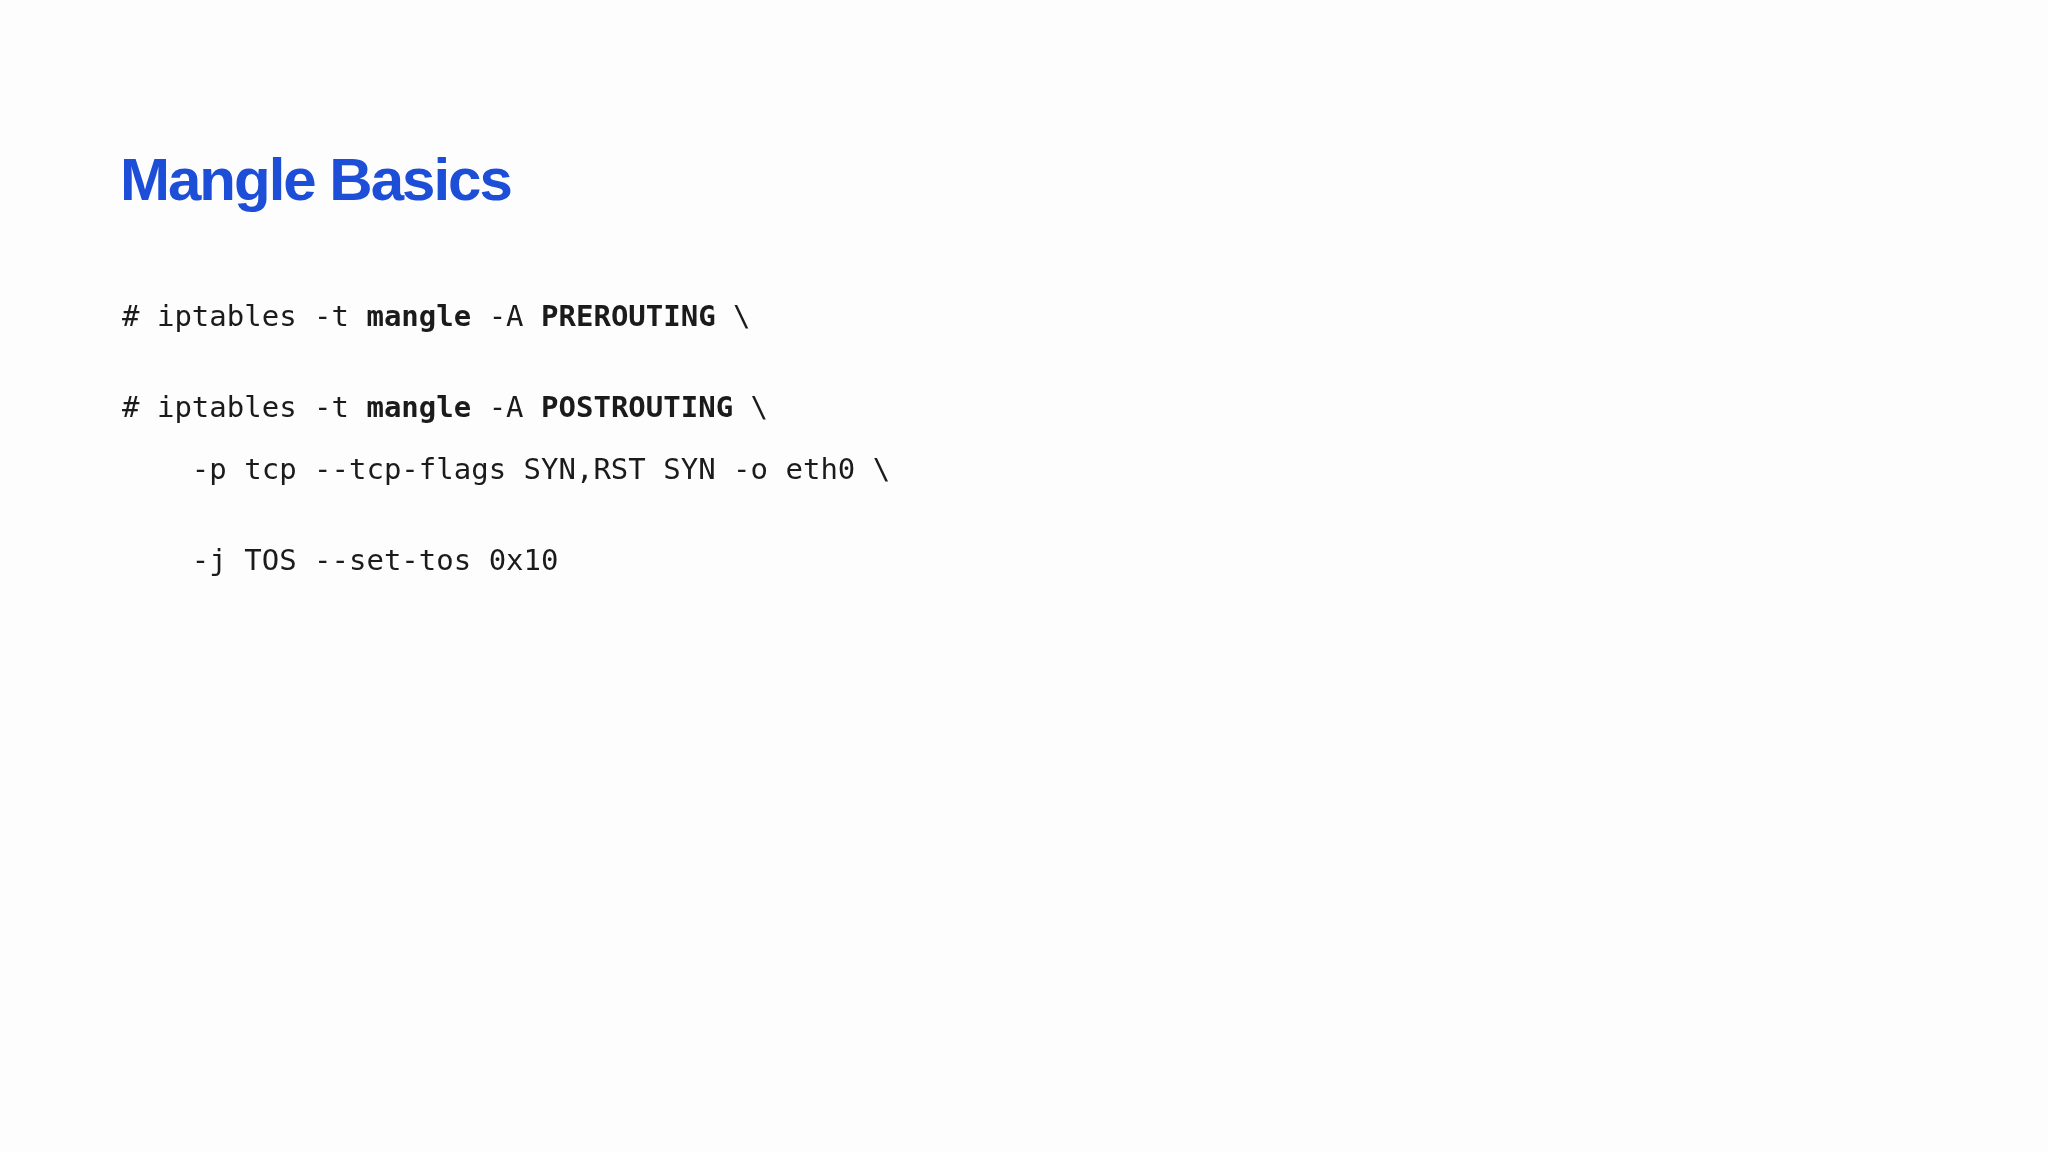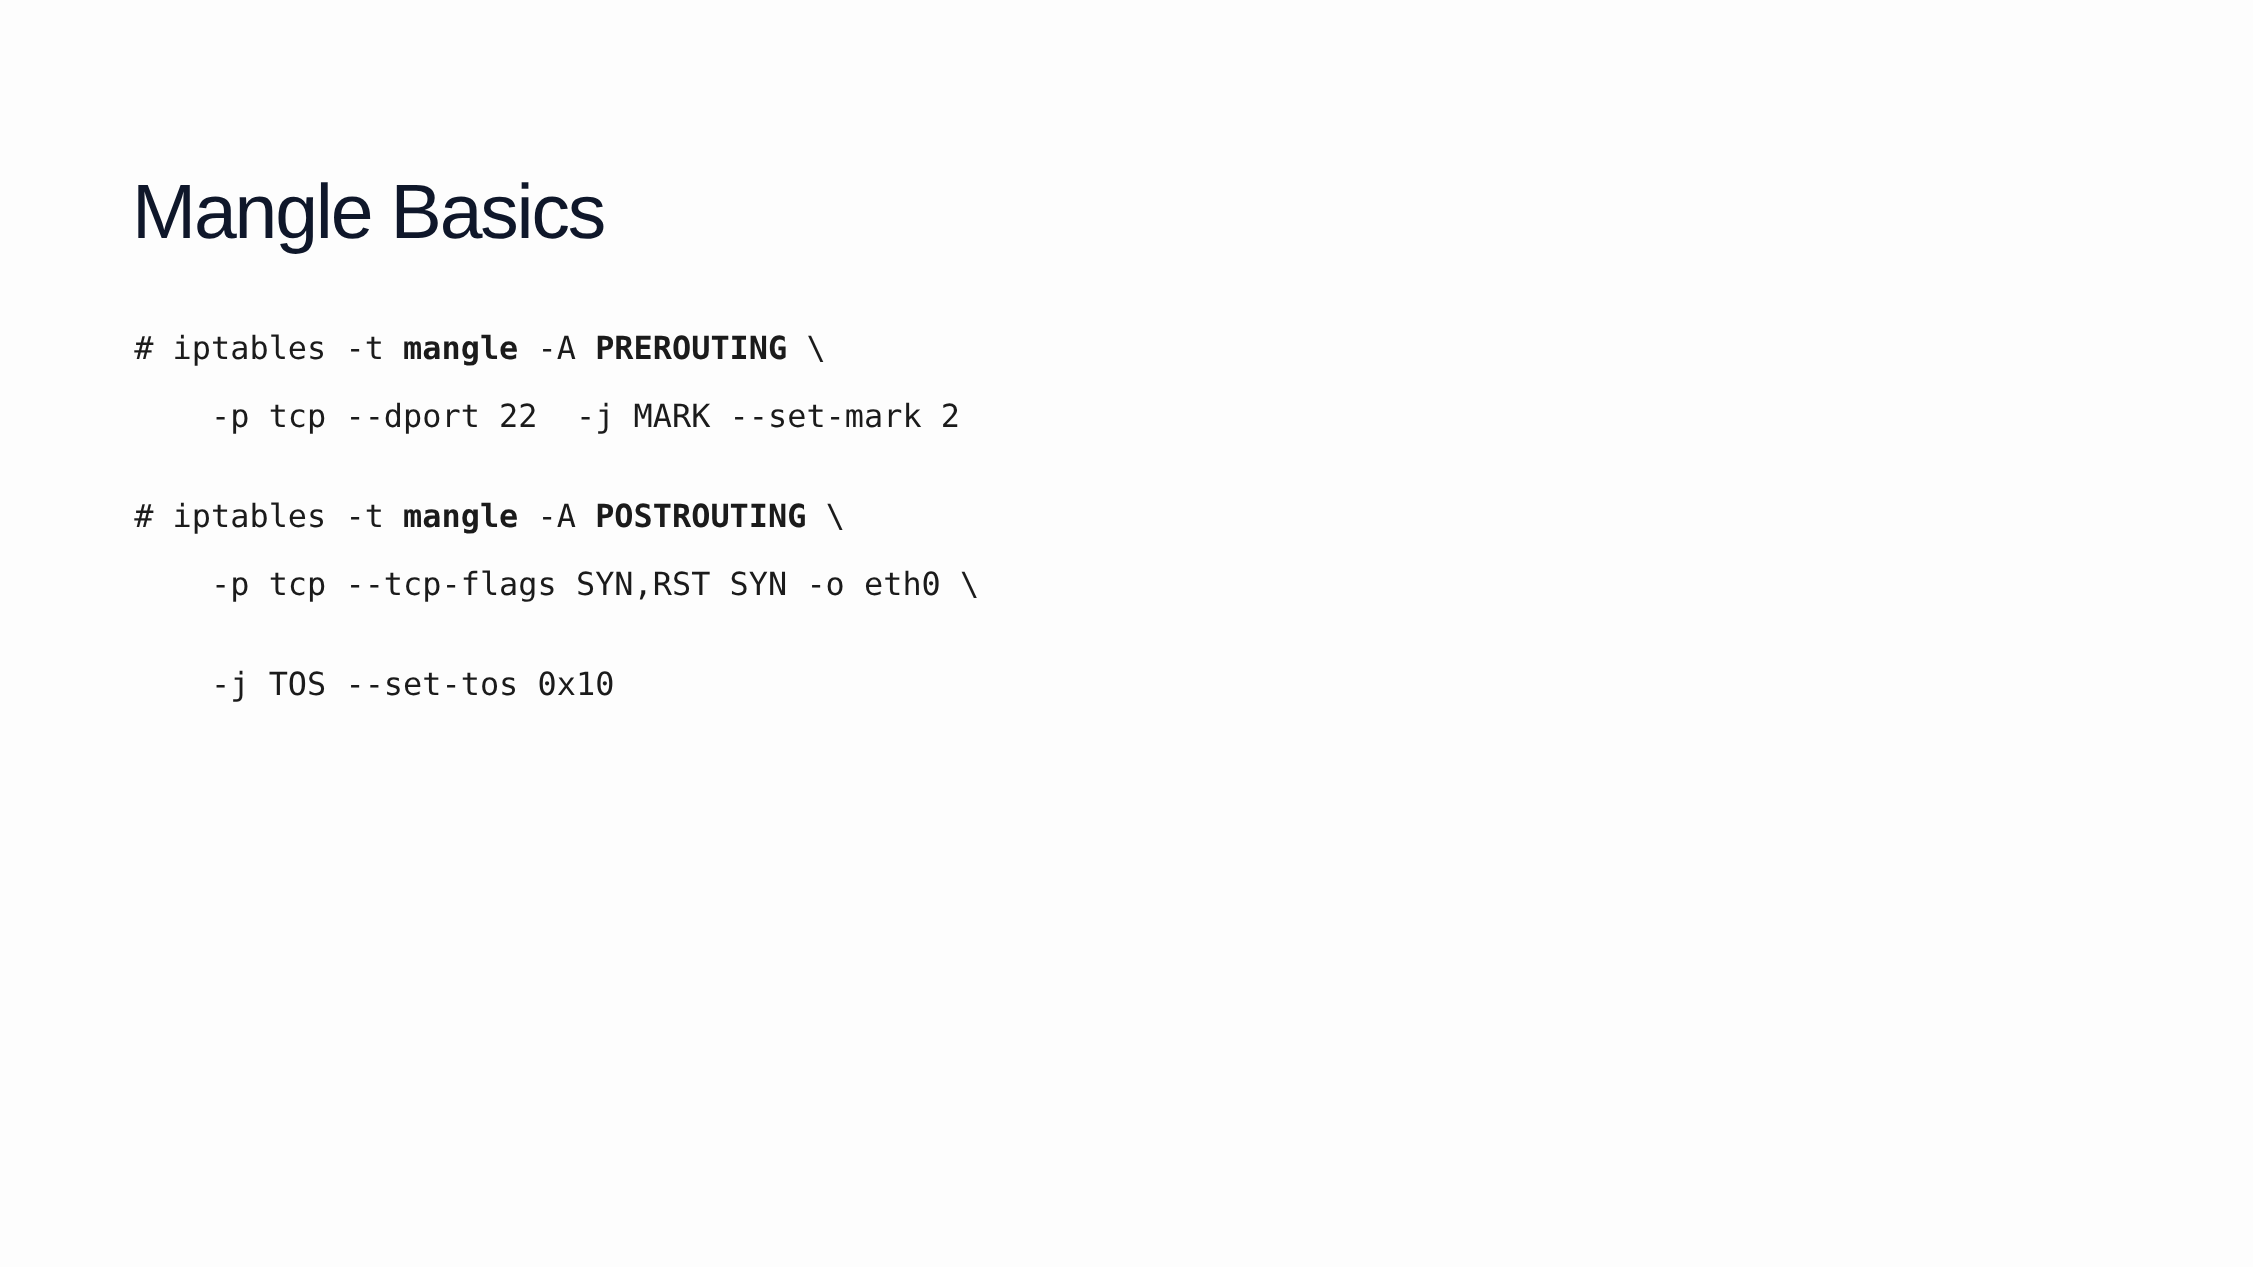--- a/index.html
+++ b/index.html
@@ -12,25 +12,25 @@
     width: 2048px;
     height: 1152px;
     background: #fdfdfd;
     overflow: hidden;
     font-family: "Liberation Sans", sans-serif;
   }
   .title {
     position: absolute;
     left: 120px;
     top: 110px;
-    font-size: 70px;
+    font-size: 60px;
     line-height: 1;
-    font-weight: 400;
+    font-weight: 700;
     letter-spacing: -2px;
-    color: #0f172a;
+    color: #1d4ed8;
     font-family: "Liberation Sans", sans-serif;
   }
   .code-area {
     position: absolute;
     left: 122px;
     top: 285px;
   }
   .code-block {
     margin: 0 0 29px 0;
   }
@@ -49,21 +49,20 @@
 <body>
 
 <div class="slide">
 
   <h1 class="title">Mangle Basics</h1>
 
   <div class="code-area">
 
     <div class="code-block">
       <div class="code-line"><span># iptables -t </span><span class="b">mangle</span><span> -A </span><span class="b">PREROUTING</span><span> \</span></div>
-      <div class="code-line"><span>    -p tcp --dport 22  -j MARK --set-mark 2</span></div>
     </div>
 
     <div class="code-block">
       <div class="code-line"><span># iptables -t </span><span class="b">mangle</span><span> -A </span><span class="b">POSTROUTING</span><span> \</span></div>
       <div class="code-line"><span>    -p tcp --tcp-flags SYN,RST SYN -o eth0 \</span></div>
     </div>
 
     <div class="code-block">
       <div class="code-line"><span>    -j TOS --set-tos 0x10</span></div>
     </div>

